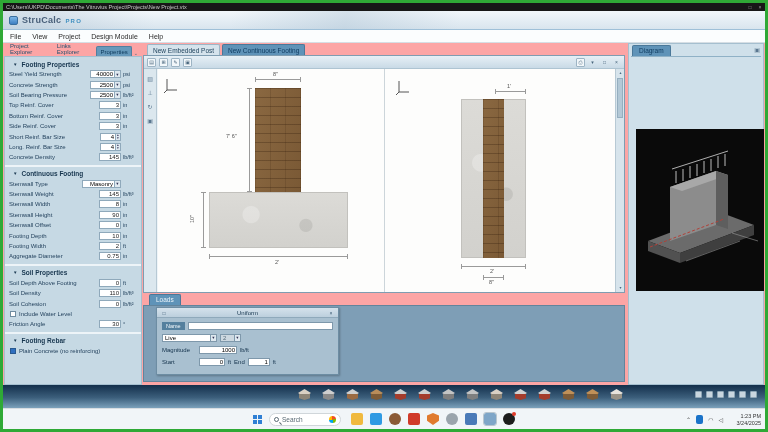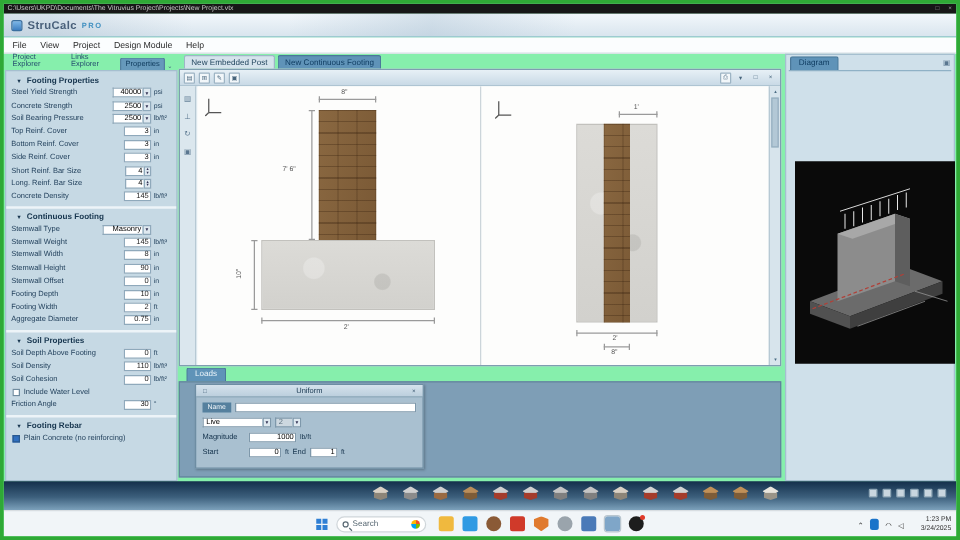--- a/index.html
+++ b/index.html
@@ -1,18 +1,18 @@
 <!DOCTYPE html>
 <html><head>
 <meta charset="utf-8">
 <style>
   * { margin:0; padding:0; box-sizing:border-box; }
   html,body { width:768px; height:432px; overflow:hidden; }
   body { background:#2fa936; font-family:"Liberation Sans", sans-serif; position:relative; }
-  .desktop { position:absolute; inset:3px; background:#86efac; overflow:hidden; }
+  .desktop { position:absolute; inset:3px; background:#fca5a5; overflow:hidden; }
 
   
   .titlebar { position:absolute; left:0; top:0; width:762px; height:8px; background:#171717; color:#c9c9c9;
     font-size:5.5px; line-height:8px; padding-left:3px; display:flex; }
   .titlebar .path { flex:1; white-space:nowrap; overflow:hidden; }
   .wctl { width:10px; text-align:center; color:#9a9a9a; font-size:5px; line-height:8px; }
 
   
   .appheader { position:absolute; left:0; top:8px; width:762px; height:19px;
     background:

